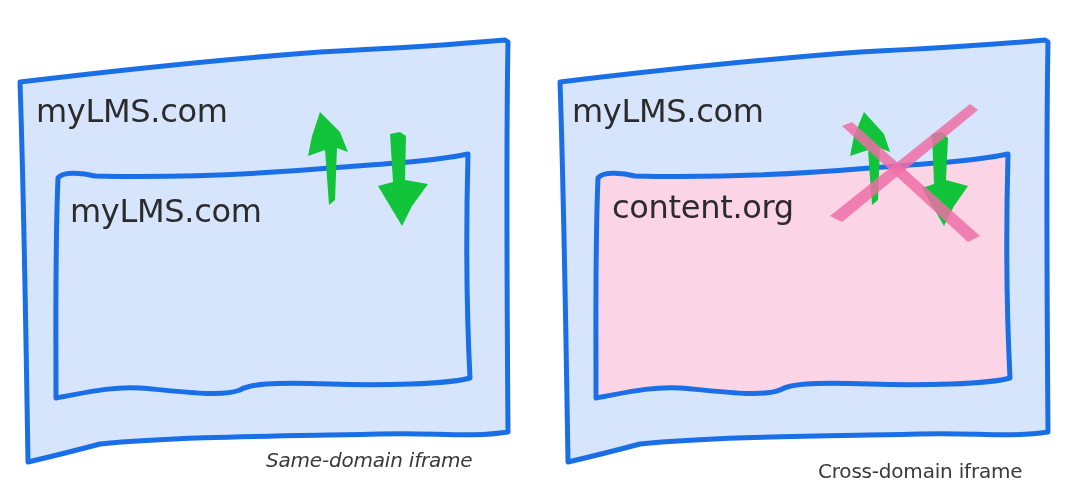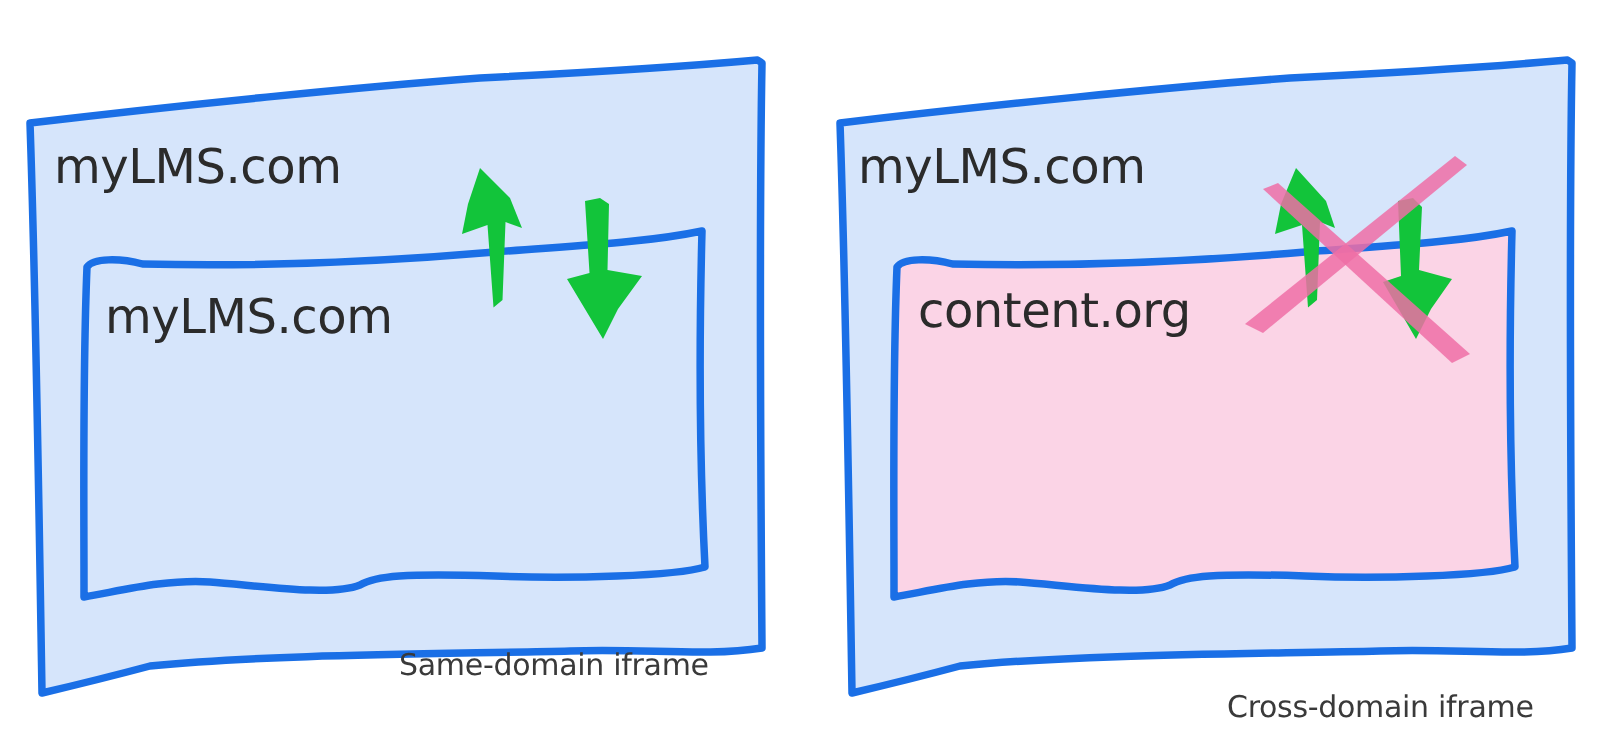--- a/index.html
+++ b/index.html
@@ -22,21 +22,21 @@
     <g fill="#12c43a">
       <path d="M320 112 L 340 132 L 348 152 L 337 148 L 335 200 L 329 205 L 325 150 L 308 156 L 312 136 Z"></path>
     </g>
 
     <g fill="#12c43a">
       <path d="M390 134 L 400 132 L 406 136 L 405 180 L 428 184 L 412 206 L 402 226 L 378 186 L 393 182 Z"></path>
     </g>
   </svg>
   <div class="label" style="left:36px; top:92px;">myLMS.com</div>
   <div class="label" style="left:70px; top:192px;">myLMS.com</div>
-  <div class="caption" style="left:266px; top:431px;">Same-domain iframe</div>
+  <div class="caption" style="left:266px; top:448px;font-style:italic;">Same-domain iframe</div>
 </div>
 
 <div class="panel" style="left:540px;">
   <svg width="540" height="504" viewBox="0 0 540 504">
     <path d="M20 82 C 120 70, 240 58, 320 52 C 400 48, 460 44, 505 40 L 508 42 C 506 150, 507 300, 508 432 C 470 438, 430 432, 380 434 C 300 436, 180 436, 100 444 C 70 452, 45 458, 28 462 C 26 340, 24 200, 20 82 Z" fill="#d6e5fb" stroke="#1a6fe6" stroke-width="5" stroke-linejoin="round"></path>
     <path d="M58 178 C 62 172, 80 172, 95 176 C 180 178, 260 174, 330 168 C 380 164, 430 162, 468 154 C 466 230, 466 300, 470 378 C 450 384, 380 386, 330 384 C 270 382, 250 384, 240 390 C 220 398, 170 390, 140 388 C 110 386, 80 394, 56 398 C 56 320, 55 250, 58 178 Z" fill="#fbd4e6" stroke="#1a6fe6" stroke-width="5" stroke-linejoin="round"></path>
     <g fill="#12c43a">
       <path d="M324 112 L 344 134 L 350 152 L 340 148 L 338 200 L 332 205 L 328 150 L 310 156 L 314 136 Z"></path>
     </g>
     <g fill="#12c43a">

